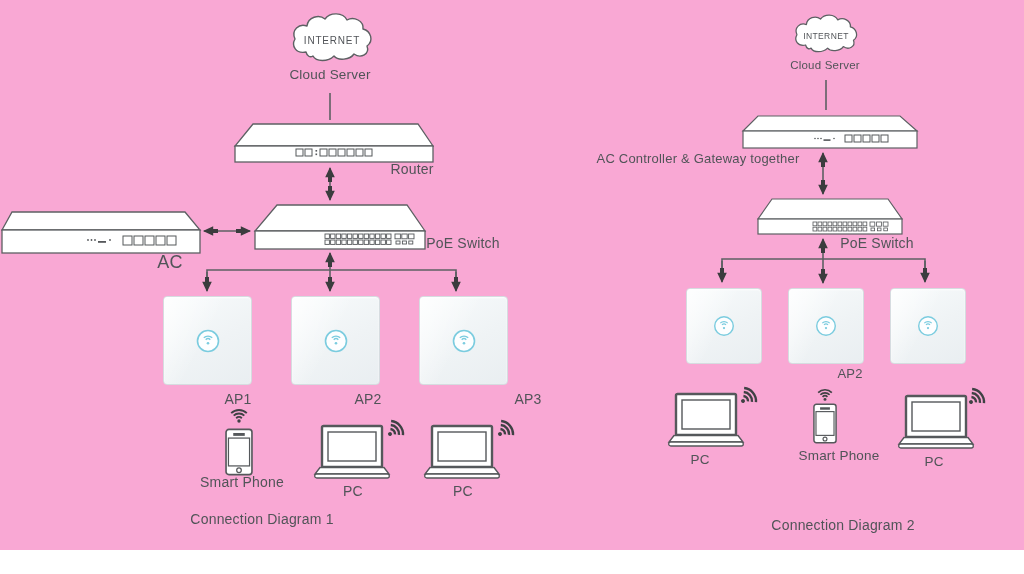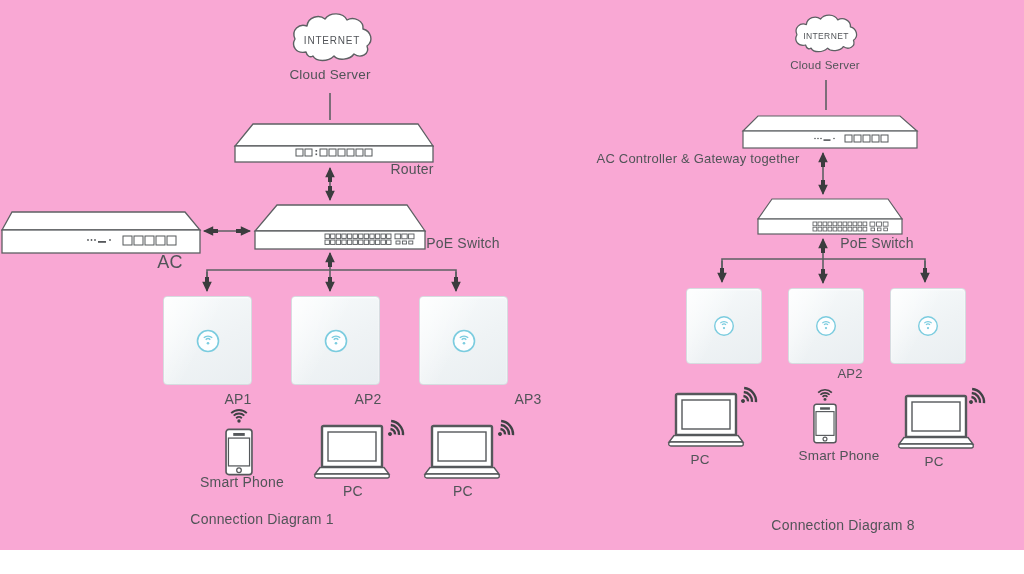--- a/index.html
+++ b/index.html
@@ -392,16 +392,16 @@
         <circle cx="6" cy="15" r="2" fill="#3f4144"></circle>
         <g fill="none" stroke="#3f4144" stroke-width="2.4">
           <path d="M9.54,11.46 A5,5 0 0 1 9.54,18.54"></path>
           <path d="M12.36,8.64 A9,9 0 0 1 12.36,21.36"></path>
           <path d="M15.19,5.81 A13,13 0 0 1 15.19,24.19"></path>
         </g>
       </g>
     </svg>
     <div class="lbl" style="left:934px;top:461px;font-size:13.5px;">PC</div>
 
-    <div class="lbl" style="left:843px;top:525px;">Connection Diagram 8</div>
+    <div class="lbl" style="left:843px;top:525px;">Connection Diagram 2</div>
   </section>
 
 </div>
 
 </body></html>

